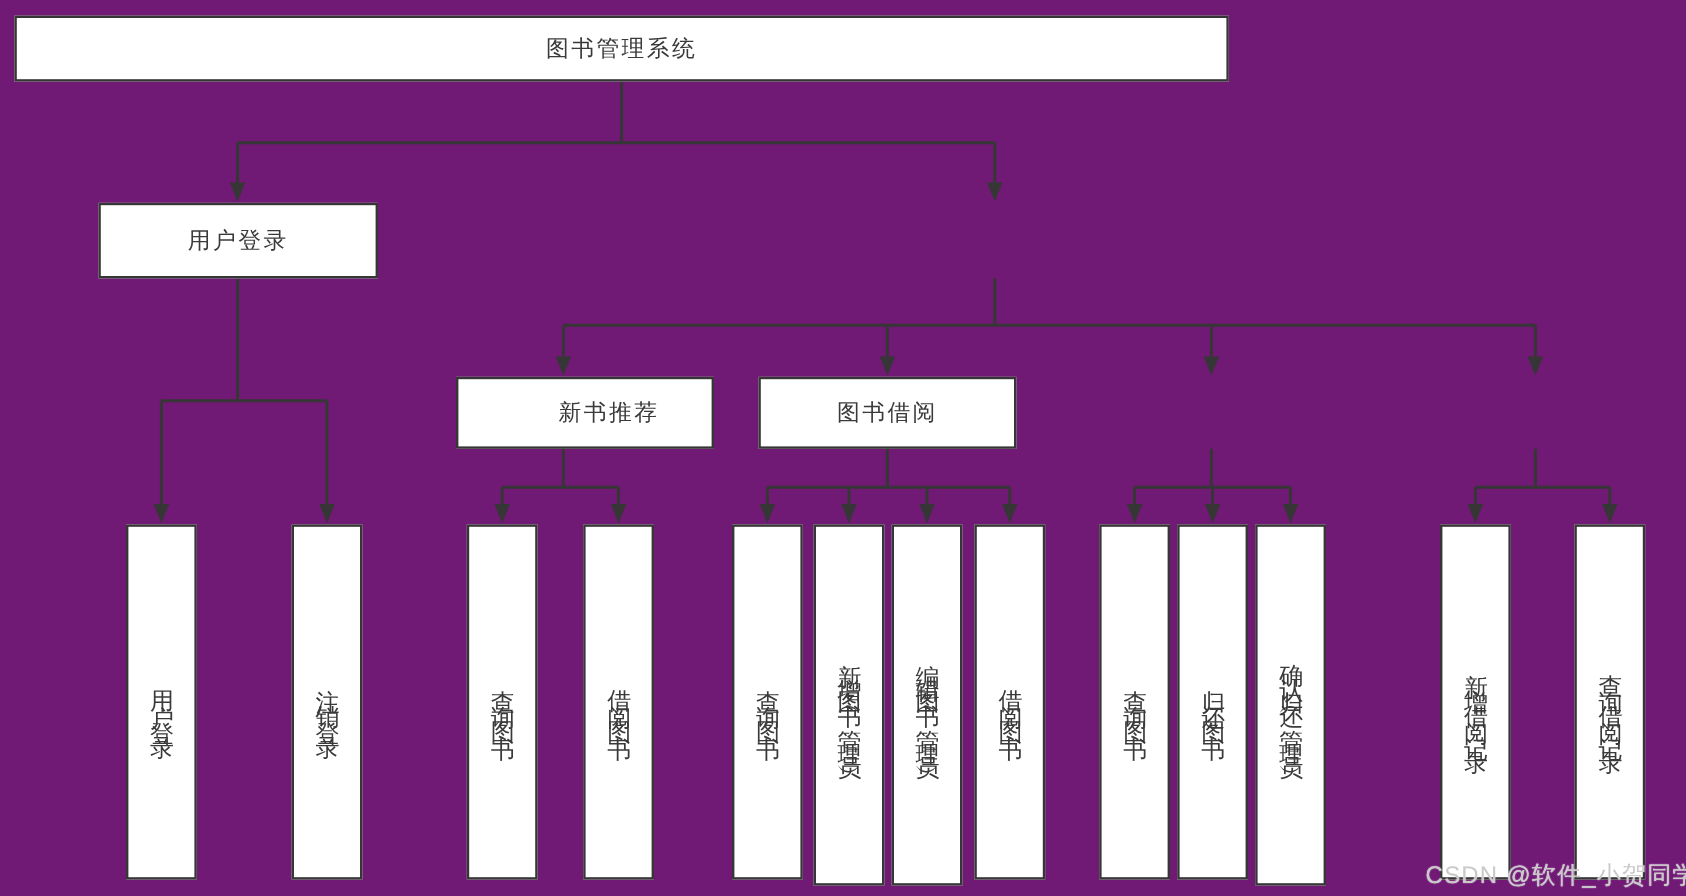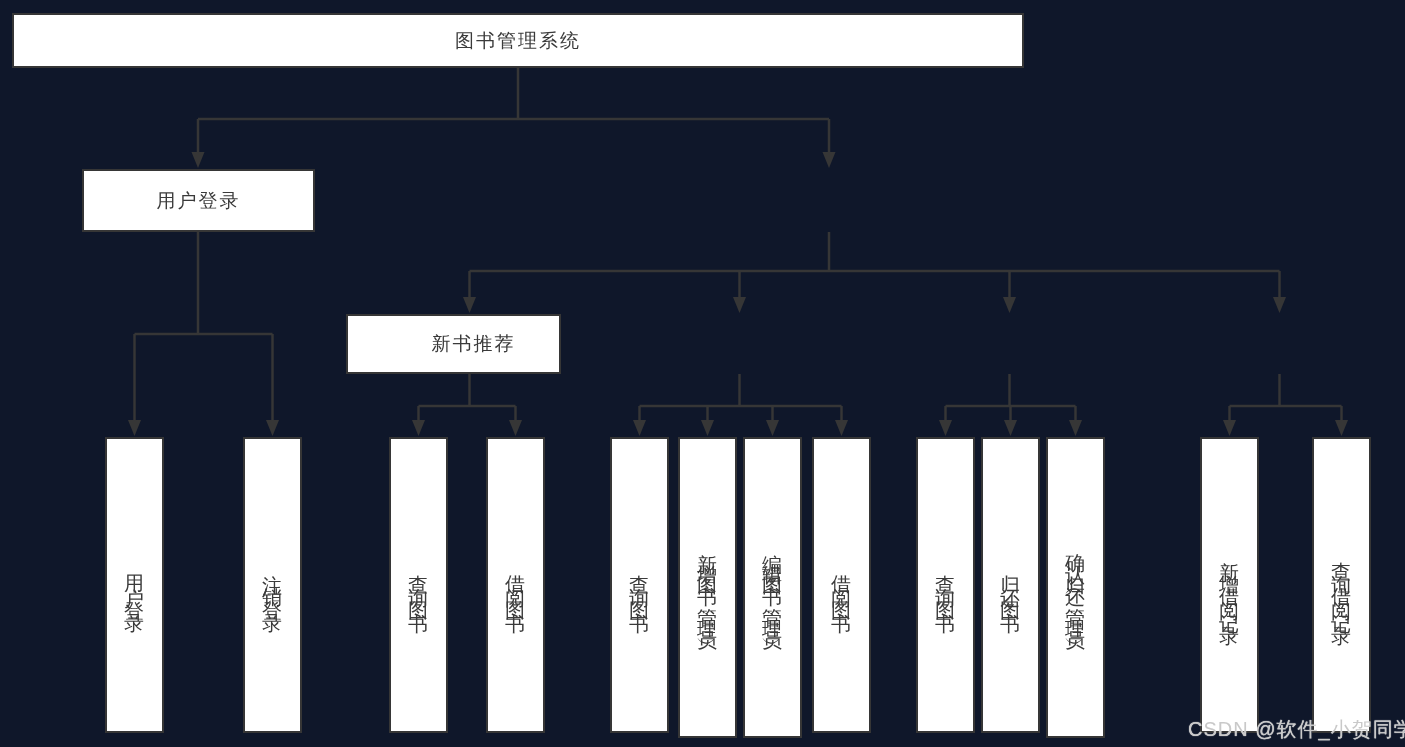--- a/index.html
+++ b/index.html
@@ -5,21 +5,21 @@
   html, body {
     margin: 0;
     padding: 0;
     background: #ffffff;
     font-family: "Liberation Sans", "DejaVu Sans", sans-serif;
   }
   .canvas {
     position: relative;
     width: 1405px;
     height: 747px;
-    background: #0f172a;
+    background: #701a75;
     overflow: hidden;
   }
   .connectors {
     position: absolute;
     left: 0;
     top: 0;
     width: 1405px;
     height: 747px;
     z-index: 1;
   }
@@ -58,21 +58,21 @@
     color: #3a3a3a;
     white-space: nowrap;
     line-height: 1;
   }
   .tall { height: 301px; }
   .tall .vtext { letter-spacing: 11px; }
 
   .n-root { left: 12px;   top: 13px;  width: 1012px; height: 55px; }
   .n-l2a  { left: 82px;   top: 169px; width: 233px;  height: 63px; }
   .n-l2b  { left: 712px;  top: 169px; width: 235px;  height: 63px; }
-  .n-l3a  { left: 346px;  top: 314px; width: 215px;  height: 60px; padding-left: 40px; }
+  .n-l3a  { left: 380px;  top: 314px; width: 215px;  height: 60px; padding-left: 40px; }
   .n-l3b  { left: 632px;  top: 314px; width: 215px;  height: 60px; }
   .n-l3c  { left: 902px;  top: 314px; width: 215px;  height: 60px; }
   .n-l3d  { left: 1172px; top: 314px; width: 215px;  height: 60px; }
 
   .lf1  { left: 105px; }
   .lf2  { left: 243px; }
   .lf3  { left: 389px; }
   .lf4  { left: 486px; }
   .lf5  { left: 610px; }
   .lf6  { left: 678px; }
@@ -156,20 +156,21 @@
       M1069,420 L1082,420 L1075.5,436 Z
       M1223,420 L1236,420 L1229.5,436 Z
       M1335,420 L1348,420 L1341.5,436 Z"></path>
   </svg>
 
   <div class="hbox n-root">图书管理系统</div>
 
   <div class="hbox n-l2a">用户登录</div>
 
   <div class="hbox n-l3a">新书推荐</div>
+  <div class="hbox n-l3b">图书借阅</div>
 
   <div class="leaf lf1">
     <span class="vtext">用户登录</span>
   </div>
   <div class="leaf lf2">
     <span class="vtext">注销登录</span>
   </div>
   <div class="leaf lf3">
     <span class="vtext">查询图书</span>
   </div>

